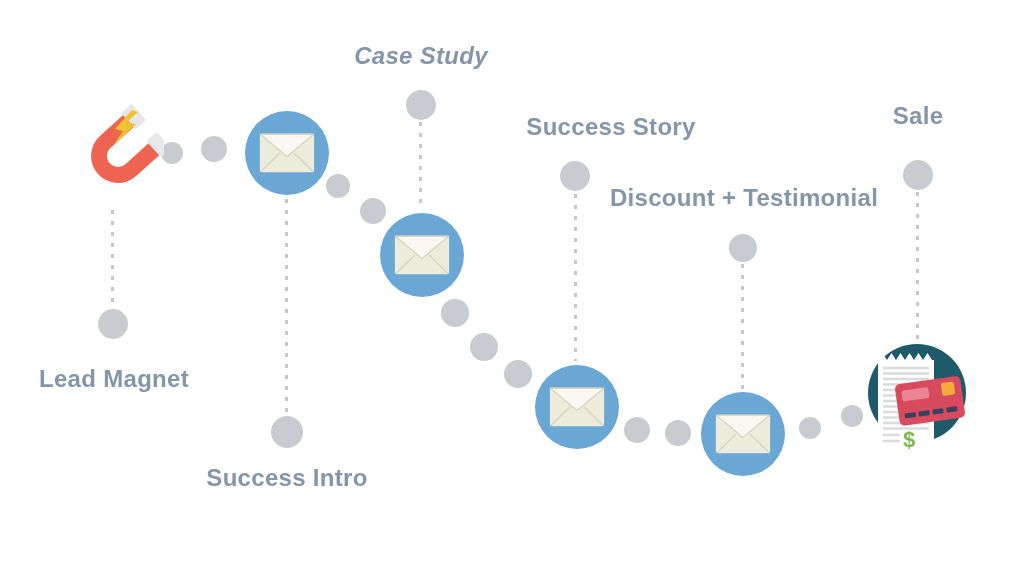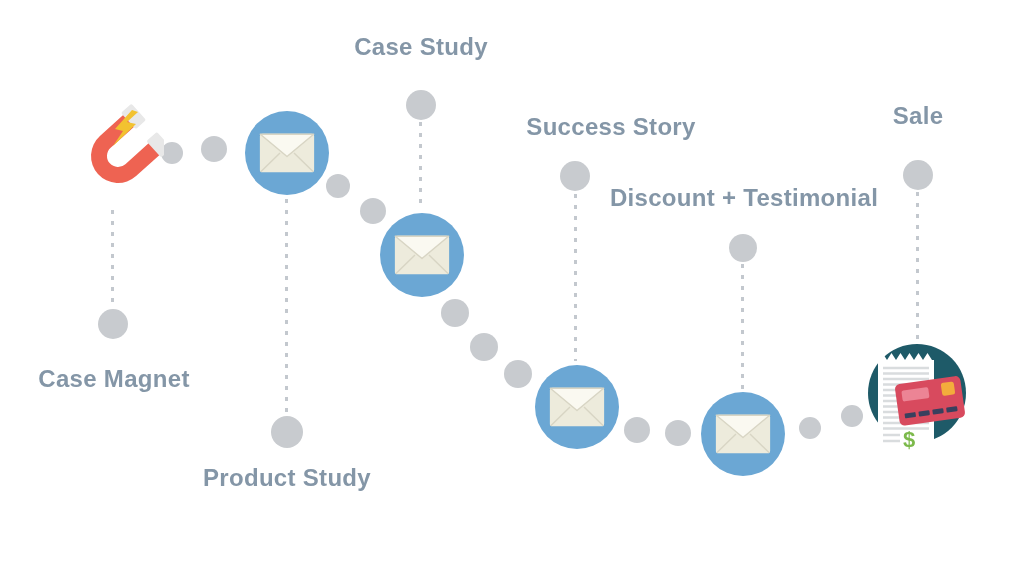--- a/index.html
+++ b/index.html
@@ -127,20 +127,20 @@
         <rect class="f-cardlight" x="48" y="49" width="27" height="11" rx="2"></rect>
         <rect class="f-chip" x="88" y="47" width="13" height="13" rx="2.5"></rect>
         <rect class="f-stripe" x="48" y="72" width="11" height="5" rx="1"></rect>
         <rect class="f-stripe" x="62" y="72" width="11" height="5" rx="1"></rect>
         <rect class="f-stripe" x="76" y="72" width="11" height="5" rx="1"></rect>
         <rect class="f-stripe" x="90" y="72" width="11" height="5" rx="1"></rect>
       </g>
     </svg>
   </div>
 
-  <div class="node-label" style="left:114px;top:365px;">Case Magnet</div>
-  <div class="node-label" style="left:287px;top:464px;">Product Study</div>
-  <div class="node-label" style="left:421px;top:33px;">Case Study</div>
+  <div class="node-label" style="left:114px;top:365px;">Lead Magnet</div>
+  <div class="node-label" style="left:287px;top:464px;">Success Intro</div>
+  <div class="node-label" style="left:421px;top:42px;font-style:italic;">Case Study</div>
   <div class="node-label" style="left:611px;top:113px;">Success Story</div>
   <div class="node-label" style="left:744px;top:184px;text-align:right;">Discount + Testimonial</div>
   <div class="node-label" style="left:918px;top:102px;">Sale</div>
 
 </div>
 
 </body></html>

